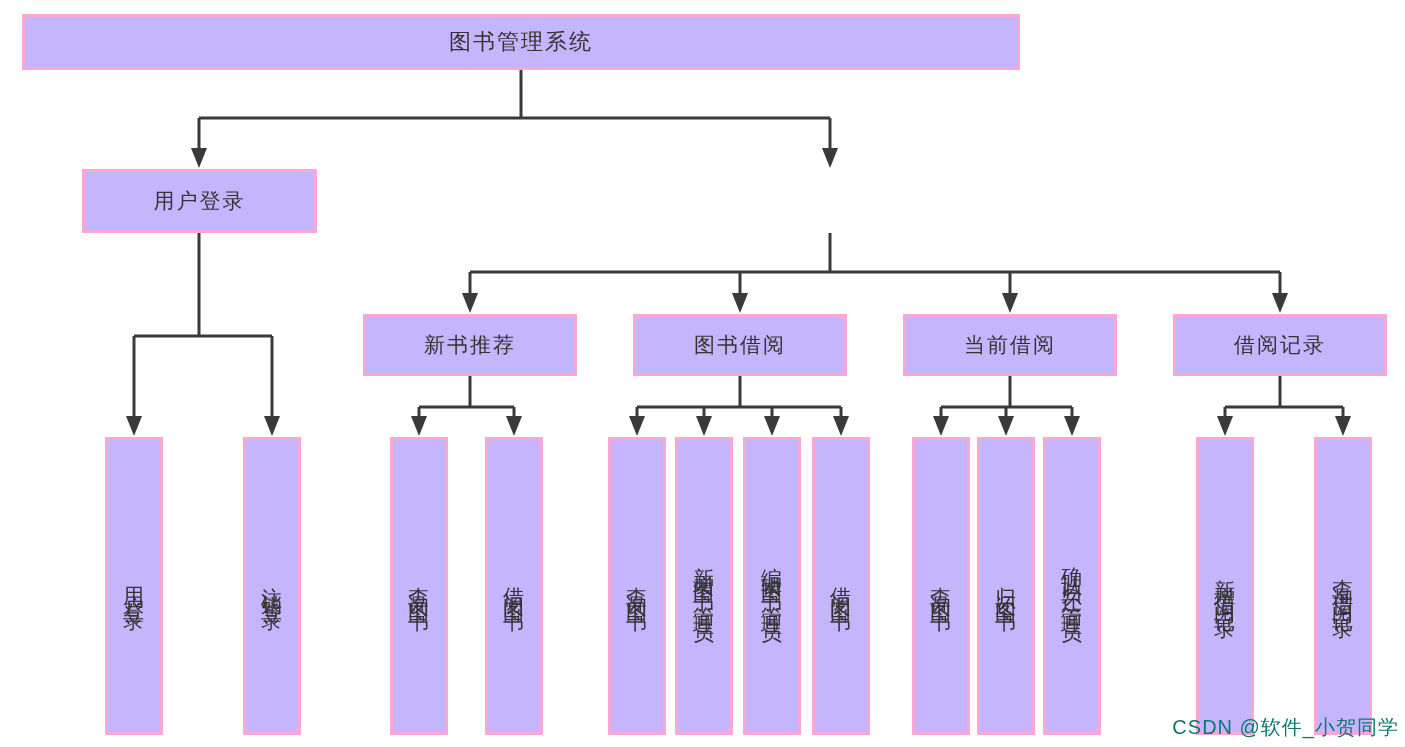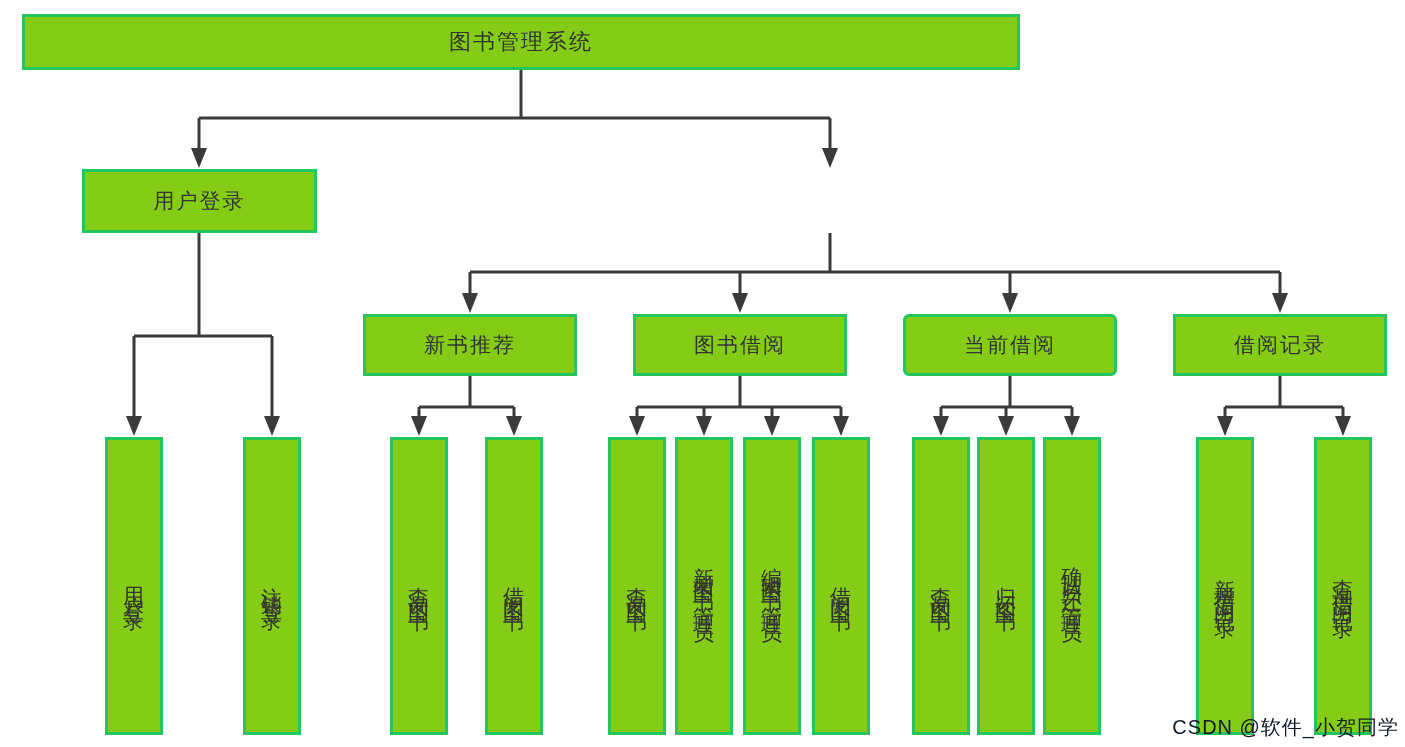--- a/index.html
+++ b/index.html
@@ -17,22 +17,22 @@
   }
   svg.wires {
     position: absolute;
     left: 0;
     top: 0;
     pointer-events: none;
   }
   .box {
     position: absolute;
     box-sizing: border-box;
-    border: 3px solid #22c55e;
-    background: #84cc16;
+    border: 3px solid #f9a8d4;
+    background: #c4b5fd;
     display: flex;
     align-items: center;
     justify-content: center;
     color: #333333;
     font-size: 21px;
     letter-spacing: 2px;
     white-space: nowrap;
   }
   .box.root {
     left: 22px; top: 14px; width: 998px; height: 56px;
@@ -50,21 +50,21 @@
     font-size: 21px;
     line-height: 1;
     color: #333333;
   }
   .watermark {
     position: absolute;
     right: 6px;
     top: 714px;
     font-size: 20px;
     letter-spacing: 1px;
-    color: #0f172a;
+    color: #0f766e;
     white-space: nowrap;
   }
 </style>
 </head>
 <body>
 
 <div id="canvas">
 
   <svg class="wires" width="1405" height="747" viewBox="0 0 1405 747">
     <g stroke="#3a3a3a" stroke-width="3" fill="none">
@@ -113,21 +113,21 @@
   <div class="box lvl2" style="left:82px;">
     <span>用户登录</span>
   </div>
 
   <div class="box lvl3" style="left:633px;">
     <span>图书借阅</span>
   </div>
   <div class="box lvl3" style="left:363px;">
     <span>新书推荐</span>
   </div>
-  <div class="box lvl3" style="left:903px;border-radius:6px;">
+  <div class="box lvl3" style="left:903px;">
     <span>当前借阅</span>
   </div>
   <div class="box lvl3" style="left:1173px;">
     <span>借阅记录</span>
   </div>
 
   <div class="box leaf" style="left:105px;">
     <span class="vlabel">用户登录</span>
   </div>
   <div class="box leaf" style="left:243px;">

